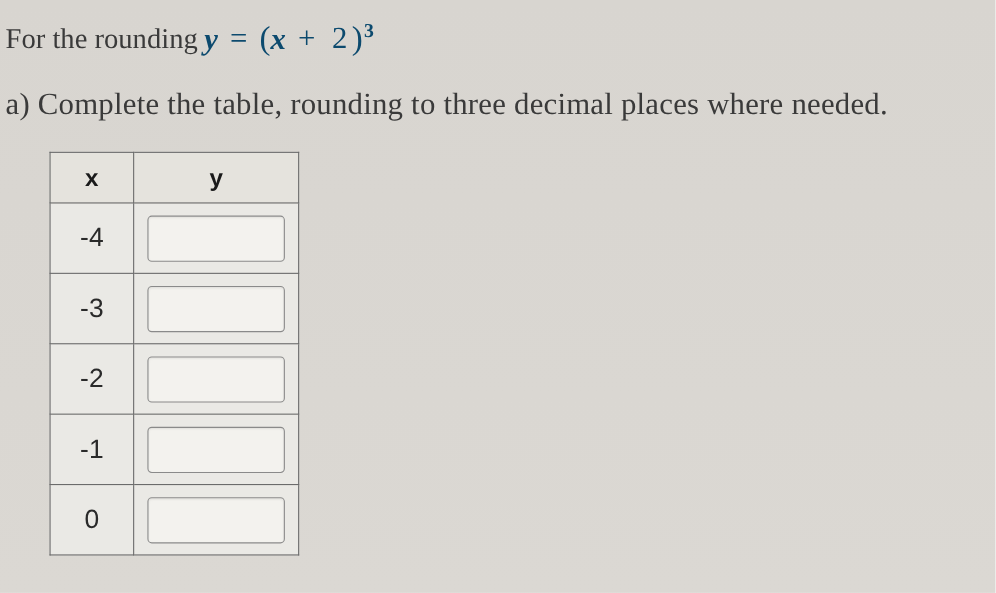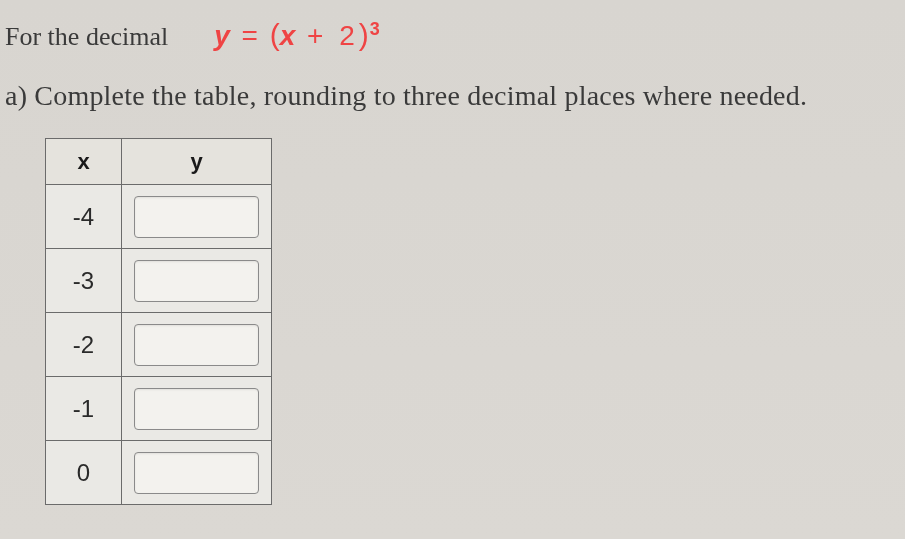--- a/index.html
+++ b/index.html
@@ -18,25 +18,24 @@
     }
     .question-intro {
       font-size: 26px;
       color: #3a3a3a;
       margin-bottom: 28px;
       display: flex;
       align-items: baseline;
       gap: 6px;
     }
     .math {
-      font-family: Liberation Sans, sans-serif;
+      font-family: Liberation Serif, serif;
       font-style: italic;
       font-size: 28px;
-      color: #ef4444;
-      margin-left: 40px;
+      color: #0c4a6e;
     }
     .math-var {
       font-weight: bold;
       font-style: italic;
     }
     .math-eq {
       font-style: normal;
       margin: 0 4px;
     }
     .math-paren {
@@ -105,21 +104,21 @@
       text-align: center;
       font-family: Arial, sans-serif;
       color: #2a2a2a;
       box-shadow: inset 0 1px 2px rgba(0,0,0,0.08);
     }
   </style>
 </head>
 <body>
 
 <div class="question-intro">
-  <span>For the decimal </span>
+  <span>For the rounding </span>
   <span class="math">
     <span class="math-var">y</span>
     <span class="math-eq">=</span>
     <span class="math-paren">(</span><span class="math-var">x</span>
     <span class="math-eq">+</span>
     <span class="math-eq">2</span><span class="math-paren">)</span><span class="math-sup">3</span>
   </span>
 </div>
 
 <div class="part-a">a) Complete the table, rounding to three decimal places where needed.</div>

